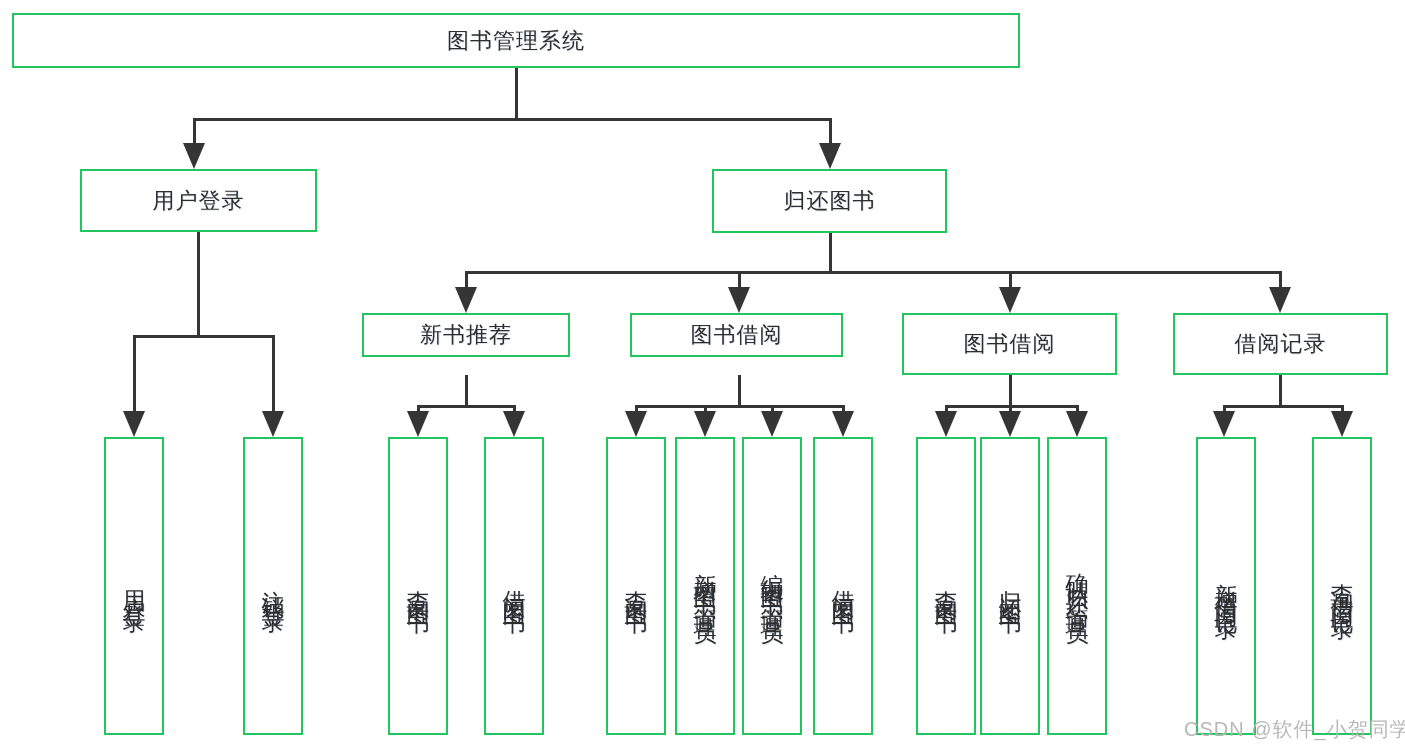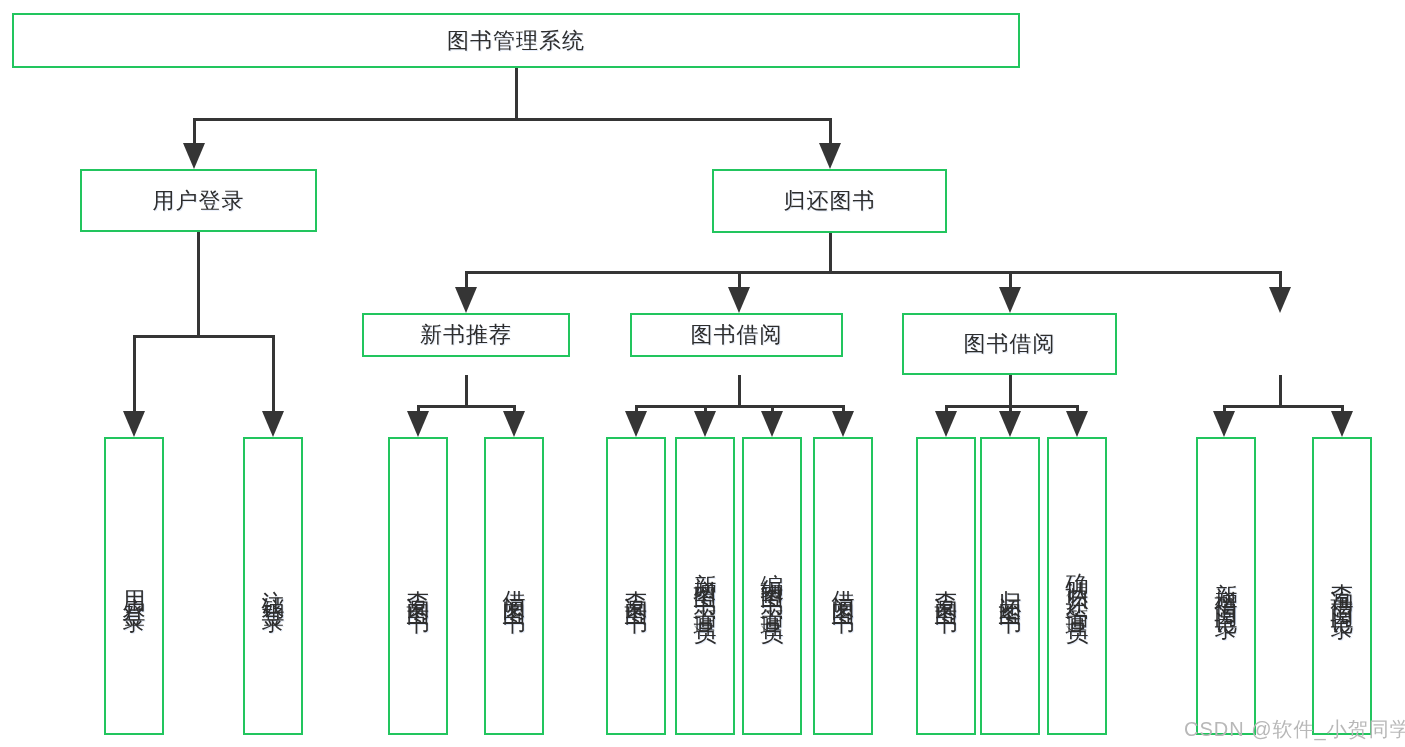--- a/index.html
+++ b/index.html
@@ -109,20 +109,23 @@
 
   <div class="box hbox" style="left:362px;top:313px;width:208px;height:44px">
     <span>新书推荐</span>
   </div>
   <div class="box hbox" style="left:630px;top:313px;width:213px;height:44px">
     <span>图书借阅</span>
   </div>
   <div class="box hbox" style="left:902px;top:313px;width:215px;height:62px">
     <span>图书借阅</span>
   </div>
+  <div class="box hbox" style="left:1173px;top:313px;width:215px;height:62px">
+    <span>借阅记录</span>
+  </div>
 
   <div class="box vbox" style="left:104px;top:437px;width:60px;height:298px">
     <span>用户登录</span>
   </div>
   <div class="box vbox" style="left:243px;top:437px;width:60px;height:298px">
     <span>注销登录</span>
   </div>
 
   <div class="box vbox" style="left:388px;top:437px;width:60px;height:298px">
     <span>查询图书</span>

